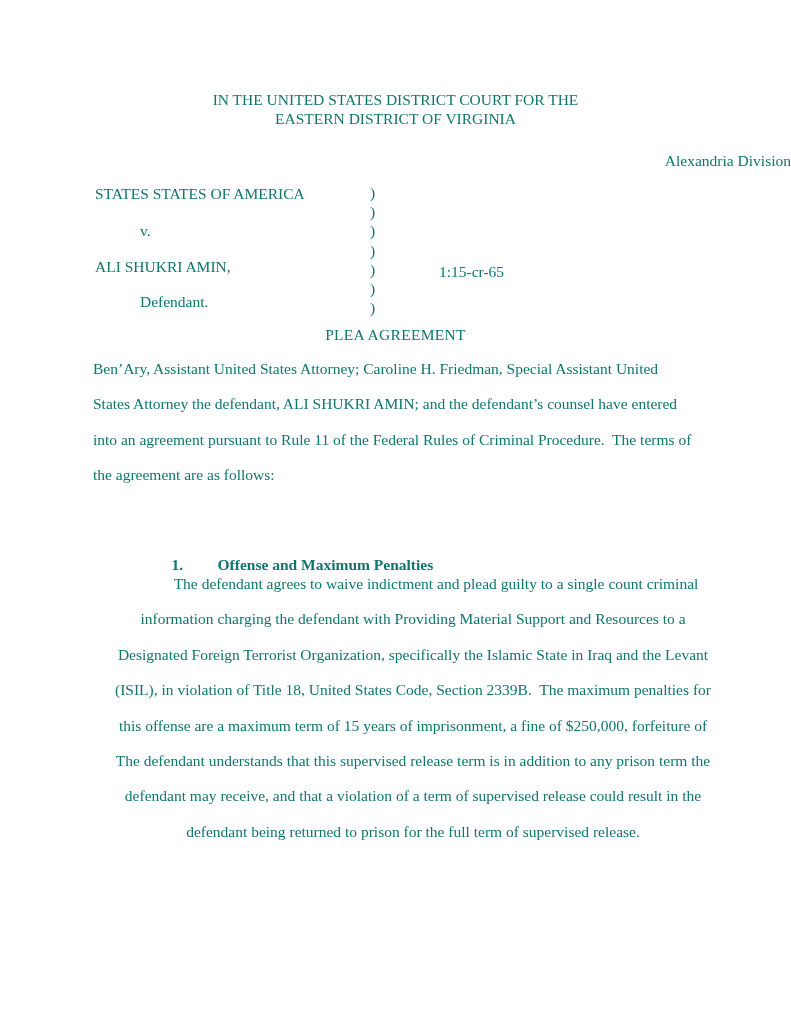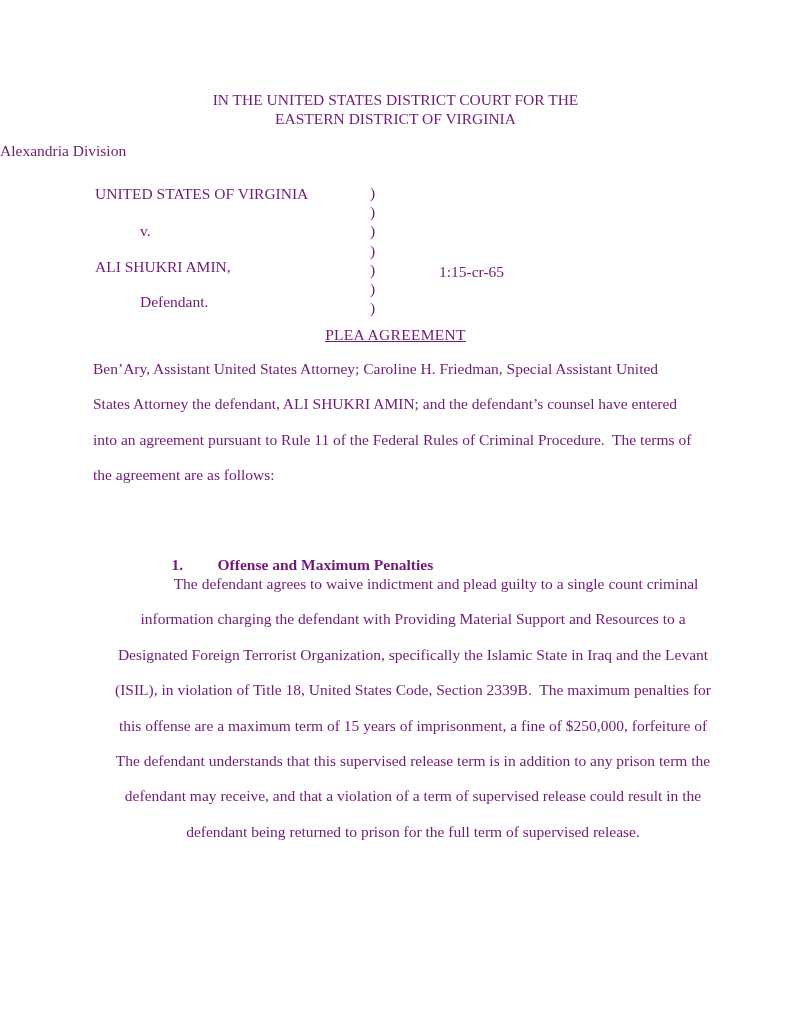--- a/index.html
+++ b/index.html
@@ -5,39 +5,39 @@
   html, body {
     margin: 0;
     padding: 0;
     background: #ffffff;
   }
   .page {
     position: relative;
     width: 791px;
     height: 1024px;
     background: #ffffff;
-    color: #701a75;
+    color: #0f766e;
     font-family: "Liberation Serif", serif;
     font-size: 15.5px;
     overflow: hidden;
   }
   .court-header {
     position: absolute;
     top: 90px;
     left: 0;
     width: 100%;
     text-align: center;
     line-height: 19px;
   }
   .division {
     position: absolute;
-    top: 142px;
+    top: 152px;
     left: 0;
     width: 100%;
-    text-align: left;
+    text-align: right;
   }
   .caption {
     position: absolute;
     top: 185px;
     left: 93px;
     width: 640px;
     height: 125px;
   }
   .cap-plaintiff { position: absolute; top: 0;    left: 2px;  white-space: pre; }
   .cap-v         { position: absolute; top: 37px; left: 47px; white-space: pre; }
@@ -57,21 +57,20 @@
     margin-top: 41px;
   }
   .doc-title {
     position: absolute;
     top: 326px;
     left: 0;
     width: 100%;
     text-align: center;
   }
   .doc-title span {
-    text-decoration: underline;
     letter-spacing: 0.3px;
   }
   .para {
     position: absolute;
     left: 93px;
     width: 640px;
     line-height: 35.4px;
   }
   .para-intro { top: 351px; }
   .para-sec1  { top: 566px; text-align: center; }
@@ -98,21 +97,21 @@
 <div class="page">
 
   <div class="court-header">
     <div>IN THE UNITED STATES DISTRICT COURT FOR THE</div>
     <div>EASTERN DISTRICT OF VIRGINIA</div>
   </div>
 
   <div class="division">Alexandria Division</div>
 
   <div class="caption">
-    <div class="cap-plaintiff">UNITED STATES OF VIRGINIA</div>
+    <div class="cap-plaintiff">STATES STATES OF AMERICA</div>
     <div class="cap-v">v.</div>
     <div class="cap-defname">ALI SHUKRI AMIN,</div>
     <div class="cap-deflabel">Defendant.</div>
     <div class="cap-parens">
       <div>)</div>
       <div>)</div>
       <div>)</div>
       <div>)</div>
       <div>)</div>
       <div>)</div>

